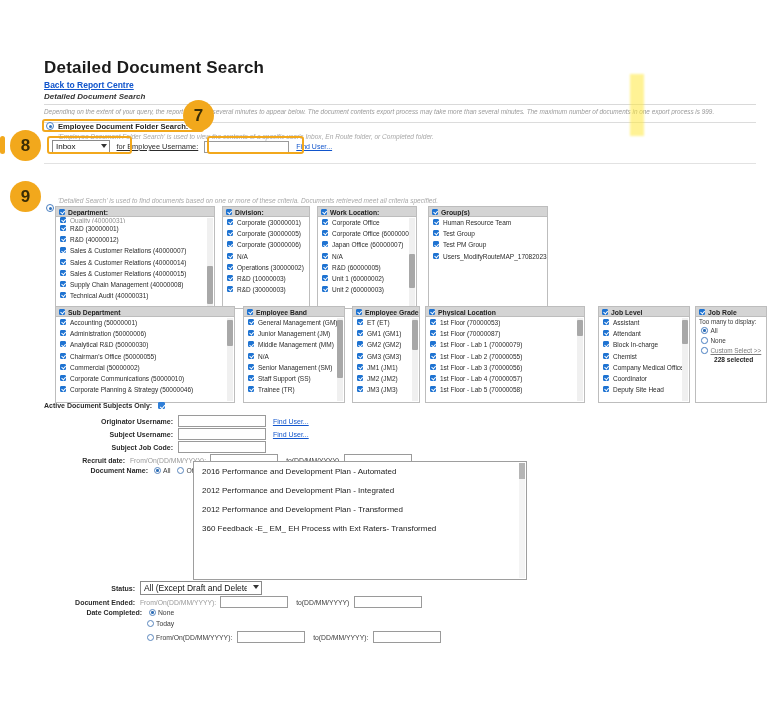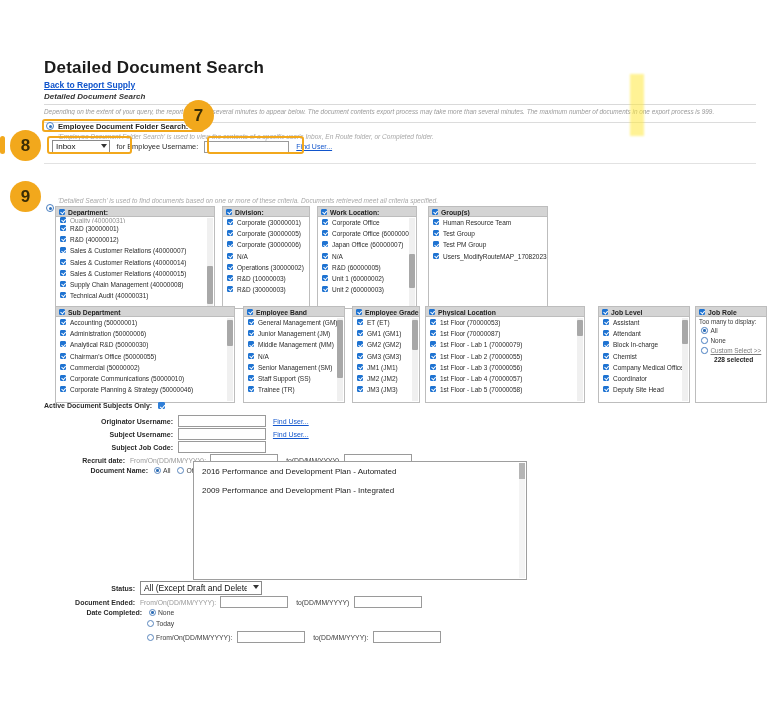--- a/index.html
+++ b/index.html
@@ -63,21 +63,21 @@
     font-family:"Liberation Sans", sans-serif;font-size:8px;color:#111;
     border:1px solid #8a8a8a;background:#ffffff;
     height:13px;line-height:11px;padding:0 14px 0 3px;box-sizing:border-box;
   }
   .sel-wrap{position:relative;display:inline-block;}
   .sel-arrow{
     position:absolute;right:3px;top:4px;width:0;height:0;pointer-events:none;
     border-left:3px solid transparent;border-right:3px solid transparent;
     border-top:4px solid #333;
   }
-  .lbl{font-size:7.4px;color:#2c2c2c;}
+  .lbl{font-size:7.4px;color:#2c2c2c;text-decoration:underline;}
   .txt{
     font-family:"Liberation Sans", sans-serif;font-size:8px;
     border:1px solid #9a9a9a;background:#ffffff;height:12px;
     box-sizing:border-box;padding:0 2px;color:#111;
   }
   .findlink{
     font-size:7px;color:#1155cc;text-decoration:underline;cursor:pointer;
   }
   .hairline3{position:absolute;left:44px;top:163px;width:712px;height:1px;background:#e2e2e2;}
 
@@ -169,21 +169,21 @@
     position:absolute;right:0;top:74px;width:14px;height:62px;
     background:#ffe93f;opacity:.55;filter:blur(1px);
   }
 </style>
 </head>
 <body>
 
 <div class="page">
 
   <div class="title">Detailed Document Search</div>
-  <div class="backlink">Back to Report Supply</div>
+  <div class="backlink">Back to Report Centre</div>
   <div class="subtitle">Detailed Document Search</div>
   <div class="hairline"></div>
   <div class="blurb">Depending on the extent of your query, the report may take several minutes to appear below. The document contents export process may take more than several minutes. The maximum number of documents in one export process is 999.</div>
   <div class="hairline2"></div>
 
   <div class="sec-head efs-head">
     <span class="radio-dot checked"></span><span>Employee Document Folder Search:</span>
   </div>
   <div class="sec-desc efs-desc">'Employee Document Folder Search' is used to view the contents of a specific user's Inbox, En Route folder, or Completed folder.</div>
 
@@ -403,21 +403,23 @@
   </div>
 
   <div class="frow" style="left:70px;top:467px;">
     <span class="flabel" style="width:78px;">Document Name:</span>
     <span style="margin-left:4px;"><span class="radio-sm checked"></span><span class="fsmall">All</span></span>
     <span style="margin-left:5px;"><span class="radio-sm"></span><span class="fsmall">Other</span></span>
   </div>
 
   <div class="dd" style="left:193px;top:461px;width:334px;height:119px;">
     <div class="dd-item">2016 Performance and Development Plan - Automated</div>
-    <div class="dd-item">2009 Performance and Development Plan - Integrated</div>
+    <div class="dd-item">2012 Performance and Development Plan - Integrated</div>
+    <div class="dd-item">2012 Performance and Development Plan - Transformed</div>
+    <div class="dd-item">360 Feedback -E_ EM_ EH Process with Ext Raters- Transformed</div>
     <div class="dd-sbar">
         <div class="dd-thumb"></div>
       </div>
   </div>
 
   <div class="frow" style="left:70px;top:581px;">
     <span class="flabel" style="width:65px;">Status:</span>
     <span class="sel-wrap" style="margin-left:3px;">
       <select class="sel" style="width:122px;height:14px;font-size:8.5px;">
         <option>All (Except Draft and Deleted)</option>

